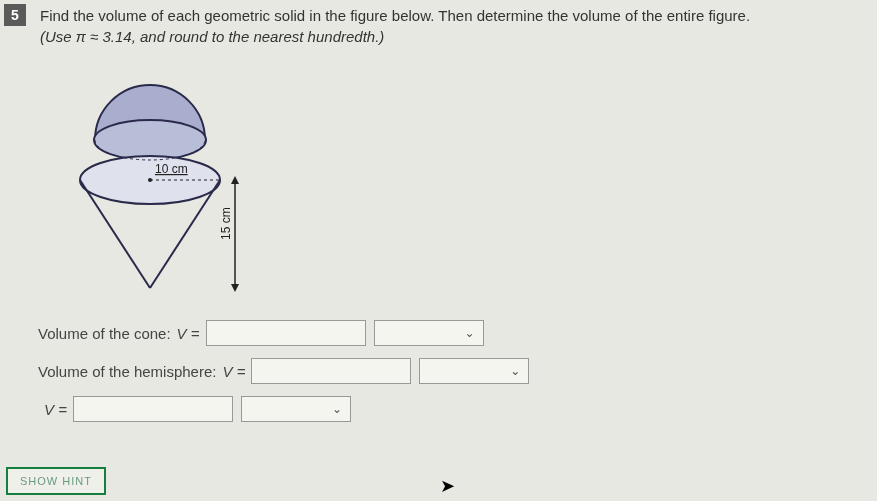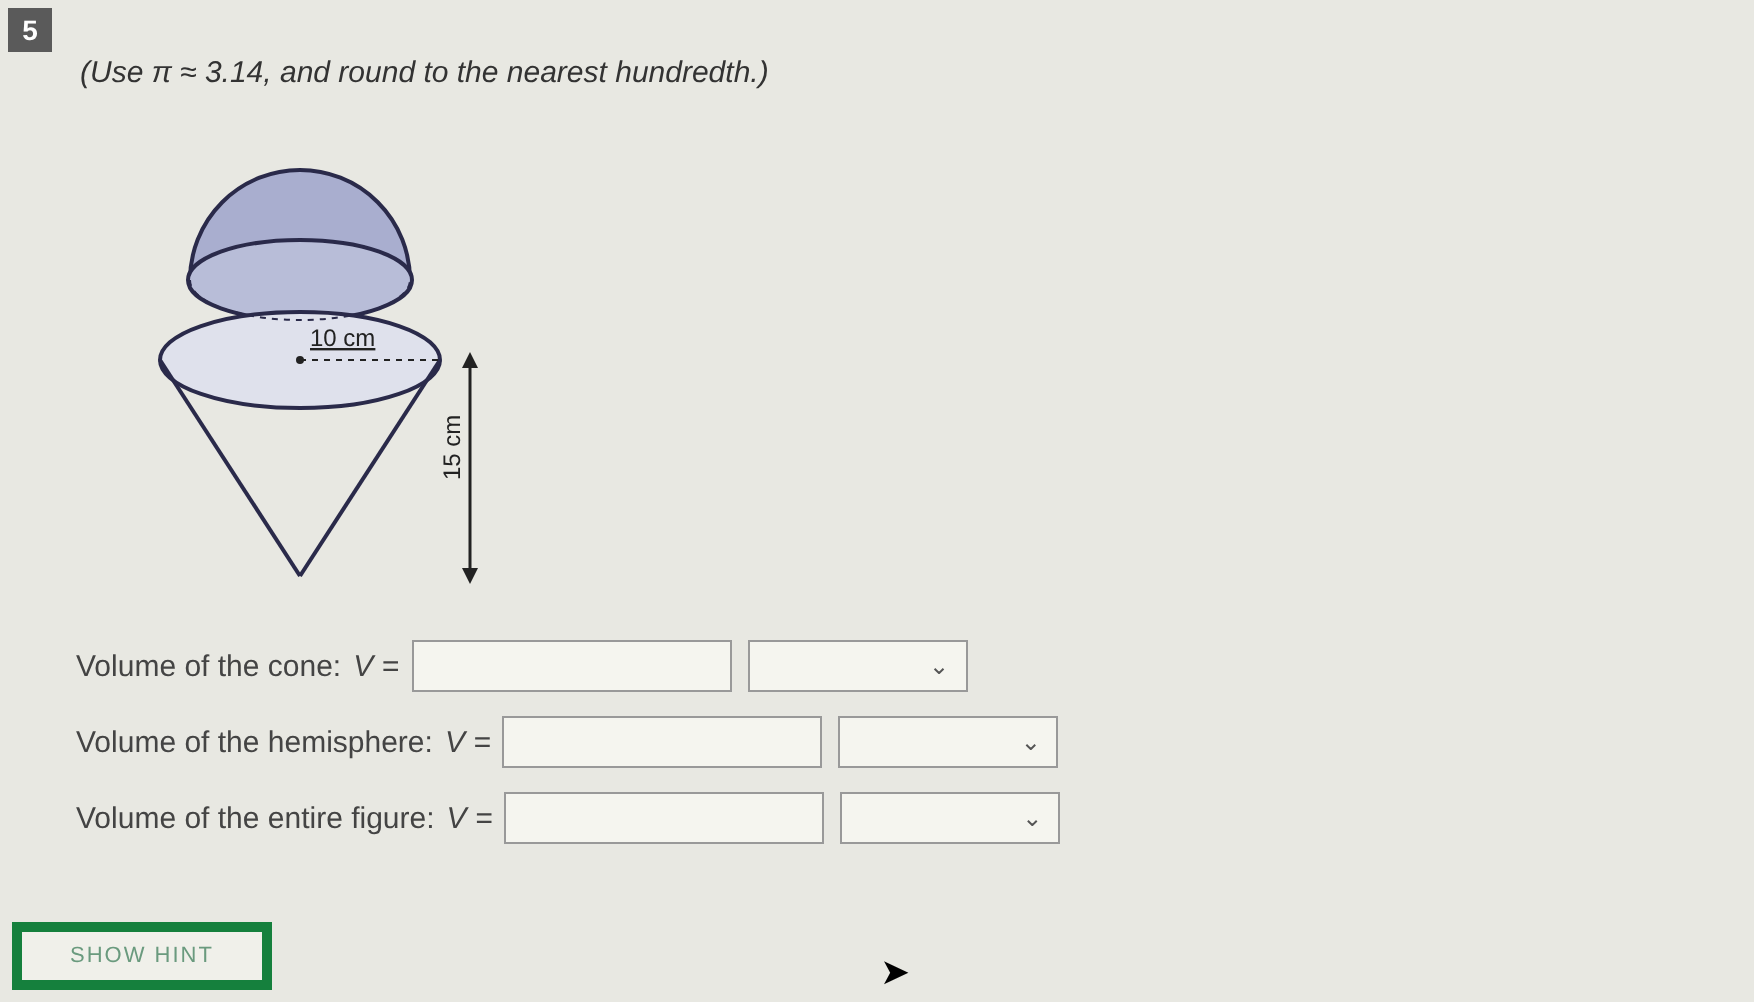--- a/index.html
+++ b/index.html
@@ -78,43 +78,43 @@
       cursor: pointer;
     }
     .unit-select .chev {
       font-size: 12px;
       color: #555;
     }
     .show-hint {
       position: absolute;
       left: 6px;
       bottom: 6px;
-      border: 5px solid #15803d;
+      border: 2px solid #15803d;
       color: #6a9a7e;
       background: #f0f0ea;
-      padding: 6px 24px;
+      padding: 6px 12px;
       font-size: 11px;
       letter-spacing: 1px;
       cursor: pointer;
     }
     .cursor-icon {
       position: absolute;
       left: 440px;
       bottom: 4px;
       font-size: 18px;
       color: #000;
     }
   </style>
 </head>
 <body>
 
 <div class="question-number">5</div>
 
 <div class="question-text">
-  <br>
+  <span>Find the volume of each geometric solid in the figure below. Then determine the volume of the entire figure.</span><br>
   <span class="instruction">(Use π ≈ 3.14, and round to the nearest hundredth.)</span>
 </div>
 
 <div class="figure-area">
   <svg width="210" height="225" viewBox="0 0 210 225">
 
     <path d="M 40 70 A 55 55 0 0 1 150 70" fill="#a9aecf" stroke="#2a2a4a" stroke-width="2"></path>
 
     <ellipse cx="95" cy="70" rx="56" ry="20" fill="#b8bdd8" stroke="#2a2a4a" stroke-width="2"></ellipse>
 
@@ -148,21 +148,20 @@
   </div>
   <div class="answer-row">
     <span class="answer-label">Volume of the hemisphere:</span>
     <span style="margin-left:6px;font-style:italic">V =</span>
     <input class="answer-input" type="text" value="" style="">
     <div class="unit-select">
       <span class="chev">⌄</span>
     </div>
   </div>
   <div class="answer-row">
-    <span class="answer-label">Volume of the entire figure:</span>
     <span style="margin-left:6px;font-style:italic">V =</span>
     <input class="answer-input" type="text" value="" style="">
     <div class="unit-select">
       <span class="chev">⌄</span>
     </div>
   </div>
 </div>
 
 <button class="show-hint">SHOW HINT</button>
 

